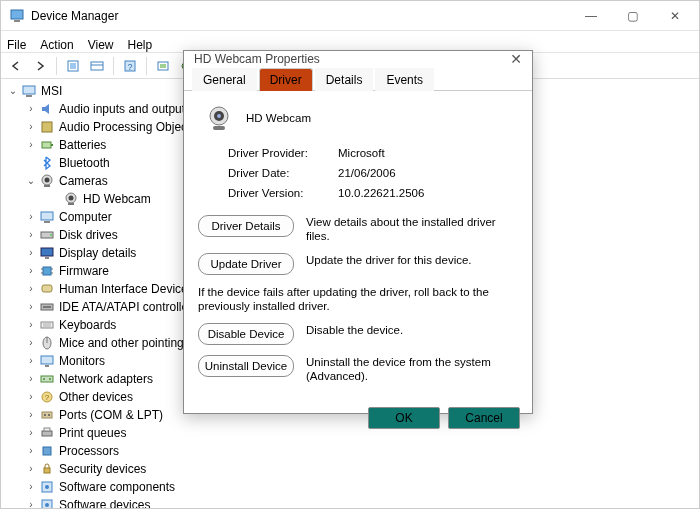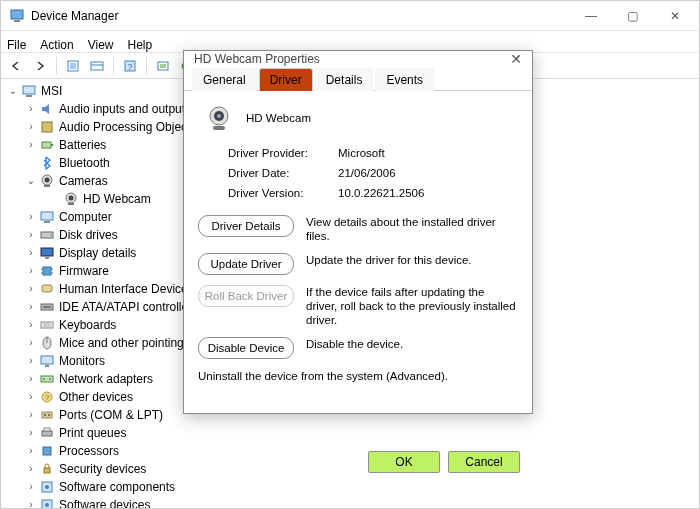--- a/index.html
+++ b/index.html
@@ -33,21 +33,21 @@
   .tab.active { border-color: #ccc; background: #c2410c; border-top-left-radius: 3px; border-top-right-radius: 3px; }
   .dlg-body { flex: 1; padding: 12px 14px 6px 14px; font-size: 11.5px; }
   .dev-header { display: flex; align-items: center; gap: 12px; margin-bottom: 14px; padding-left: 6px; }
   .prop-row { display: flex; gap: 20px; margin-bottom: 8px; padding-left: 30px; }
   .prop-label { width: 90px; }
   .btn-row { display: flex; gap: 12px; align-items: flex-start; margin-bottom: 10px; }
   .dlg-btn { width: 96px; height: 22px; border: 1px solid #8d8d8d; background: #fdfdfd; font-size: 11.5px; display: inline-flex; align-items: center; justify-content: center; border-radius: 10px; }
   .dlg-btn.disabled { color: #9a9a9a; border-color: #ccc; }
   .btn-desc { flex: 1; font-size: 11.5px; line-height: 14px; }
   .dlg-footer { display: flex; justify-content: flex-end; gap: 8px; padding: 8px 12px; }
-  .foot-btn { width: 72px; height: 22px; border: 1px solid #8d8d8d; background: #bef264; font-size: 12px; display: inline-flex; align-items: center; justify-content: center; border-radius: 2px; margin-top: 44px; }
+  .foot-btn { width: 72px; height: 22px; border: 1px solid #8d8d8d; background: #0f766e; font-size: 12px; display: inline-flex; align-items: center; justify-content: center; border-radius: 2px; }
   svg { display: block; }
 </style>
 </head>
 <body>
 
 <div class="window">
   <div class="titlebar">
     <span class="appicon">
       <svg width="16" height="16">
           <rect x="2" y="2" width="12" height="9" fill="#6fb0e6" stroke="#2f6fa8"></rect>
@@ -405,28 +405,28 @@
     <div id="actions">
         <div class="btn-row">
           <span class="dlg-btn">Driver Details</span>
           <span class="btn-desc">View details about the installed driver files.</span>
         </div>
         <div class="btn-row">
           <span class="dlg-btn">Update Driver</span>
           <span class="btn-desc">Update the driver for this device.</span>
         </div>
         <div class="btn-row">
-          <span class="dlg-btn disabled">Roll Back Driver</span>
           <span class="btn-desc">If the device fails after updating the driver, roll back to the previously installed driver.</span>
         </div>
         <div class="btn-row">
           <span class="dlg-btn">Disable Device</span>
           <span class="btn-desc">Disable the device.</span>
         </div>
         <div class="btn-row">
+          <span class="dlg-btn">Uninstall Device</span>
           <span class="btn-desc">Uninstall the device from the system (Advanced).</span>
         </div>
       </div>
   </div>
   <div class="dlg-footer">
     <span class="foot-btn">OK</span>
     <span class="foot-btn">Cancel</span>
   </div>
 </div>
 

